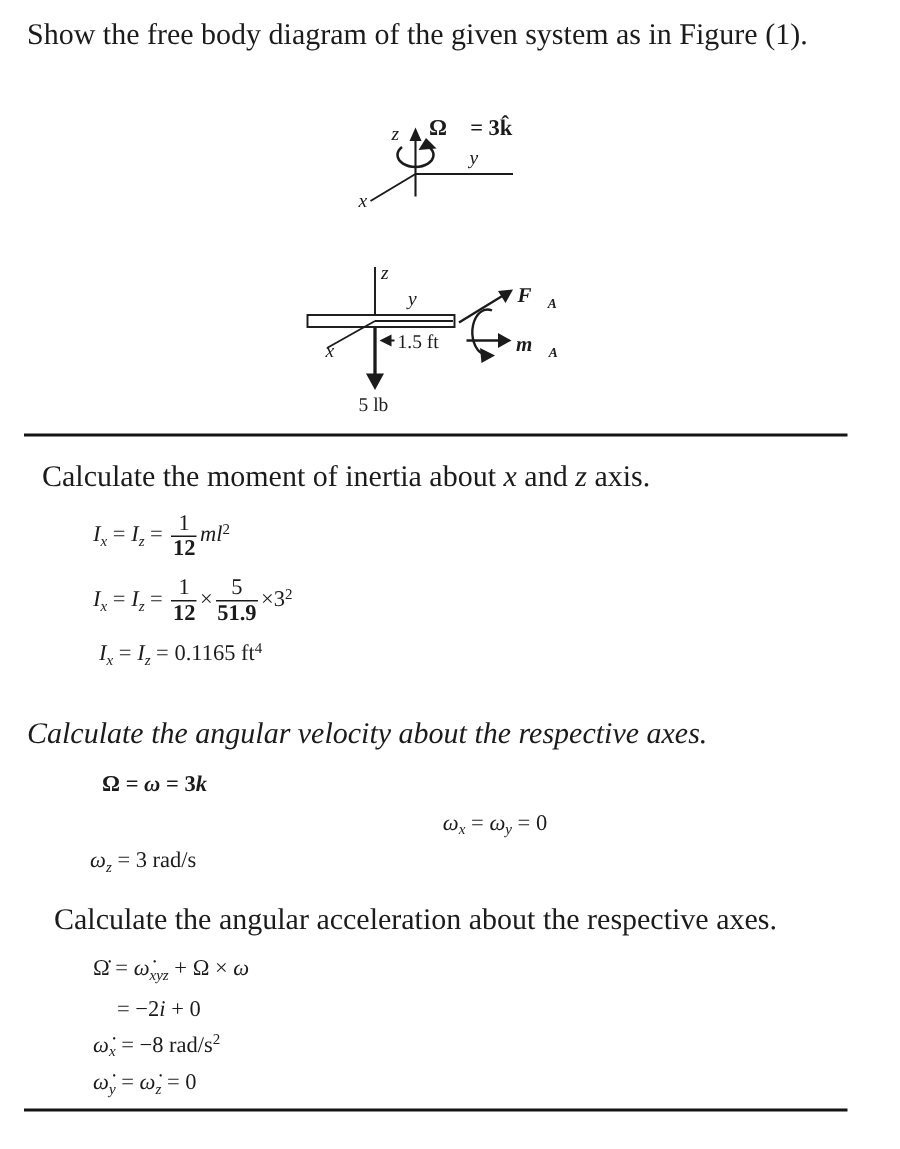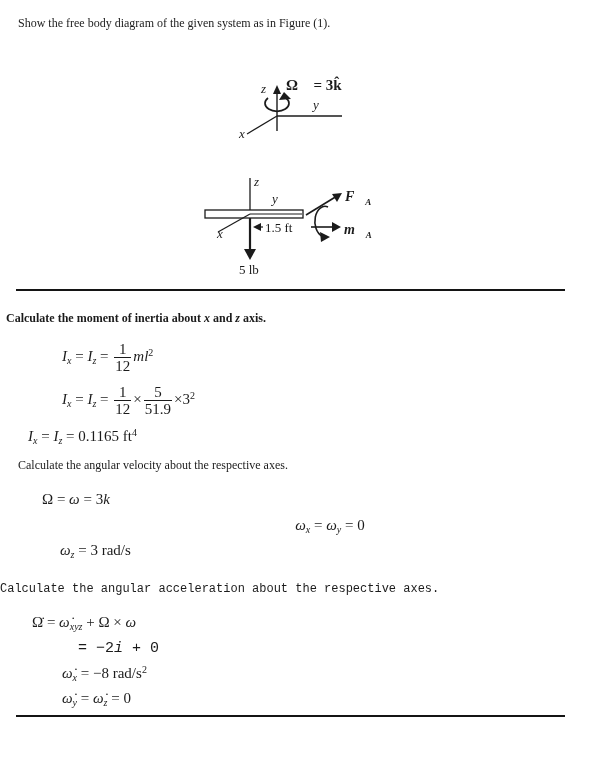--- a/index.html
+++ b/index.html
@@ -1,50 +1,50 @@
 <!DOCTYPE html>
 <html><head>
 <meta charset="utf-8">
 <style>
   html,body{margin:0;padding:0;}
   body{
     width:600px;height:766px;background:#ffffff;
     font-family:"Liberation Serif","DejaVu Serif",serif;
     color:#1b1b1b;overflow:hidden;
   }
-  .h{font-size:12px;line-height:22px;margin:0;font-weight:normal;}
+  .h{font-size:20px;line-height:22px;margin:0;font-weight:normal;}
   #h1{margin:12px 0 0 18px;}
-  #h2{margin:16px 0 0 6px;font-weight:bold;}
-  #h3{margin:8px 0 0 18px;}
-  #h4{margin:18px 0 0 0;font-family:Liberation Mono, monospace;}
+  #h2{margin:16px 0 0 28px;}
+  #h3{margin:32px 0 0 18px;font-style:italic;}
+  #h4{margin:18px 0 0 36px;}
   .hi{font-style:italic;}
   .figure{position:relative;height:253px;}
   .figure svg{display:block;}
   .figure text{font-family:"Liberation Serif","DejaVu Serif",serif;fill:#1b1b1b;}
   .axis-label{font-size:13px;font-style:italic;}
   .fig-label{font-size:13px;}
   .vec-label{font-size:14px;font-style:italic;font-weight:600;}
   .omega-label{font-size:15px;font-weight:600;}
   .rule{border:none;border-top:2px solid #141414;width:549px;margin:2px 0 0 16px;}
   #rule2{margin-top:7px;}
   .eq{font-size:15px;line-height:20px;}
   .v{font-style:italic;}
   .eq sub{font-size:10px;font-style:italic;position:relative;top:3px;vertical-align:baseline;line-height:0;}
   .eq sup{font-size:10px;position:relative;top:-5px;vertical-align:baseline;line-height:0;}
   .frac{display:inline-block;vertical-align:middle;text-align:center;line-height:16px;margin:0 2px;}
   .frac .num{display:block;border-bottom:1px solid #1b1b1b;padding:0 3px;}
-  .frac .den{display:block;padding:0 1px;}
+  .frac .den{display:block;padding:0 1px;font-weight:bold;}
   #eq-i1{margin:12px 0 0 62px;}
   #eq-i2{margin:10px 0 0 62px;}
-  #eq-i3{margin:9px 0 0 28px;}
-  #eq-w1{margin:13px 0 0 42px;}
+  #eq-i3{margin:9px 0 0 66px;}
+  #eq-w1{margin:13px 0 0 68px;font-weight:bold;}
   #eq-w2{margin:6px 0 0 60px;text-align:center;}
   #eq-w3{margin:5px 0 0 60px;}
-  #eq-a1{margin:12px 0 0 32px;}
-  #eq-a2{margin:7px 0 0 78px;font-family:Liberation Mono, monospace;}
+  #eq-a1{margin:12px 0 0 62px;}
+  #eq-a2{margin:7px 0 0 78px;}
   #eq-a3{margin:4px 0 0 62px;}
   #eq-a4{margin:5px 0 0 62px;}
 </style>
 </head>
 <body>
 
 <div>
 
   <p class="h" id="h1">Show the free body diagram of the given system as in Figure (1).</p>
 

